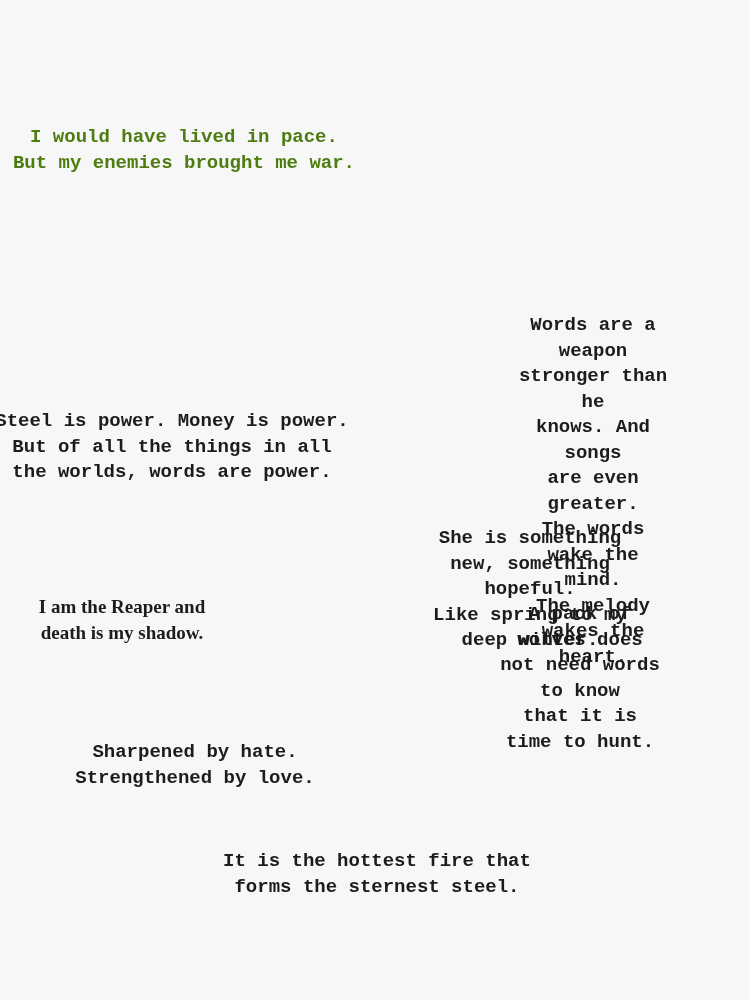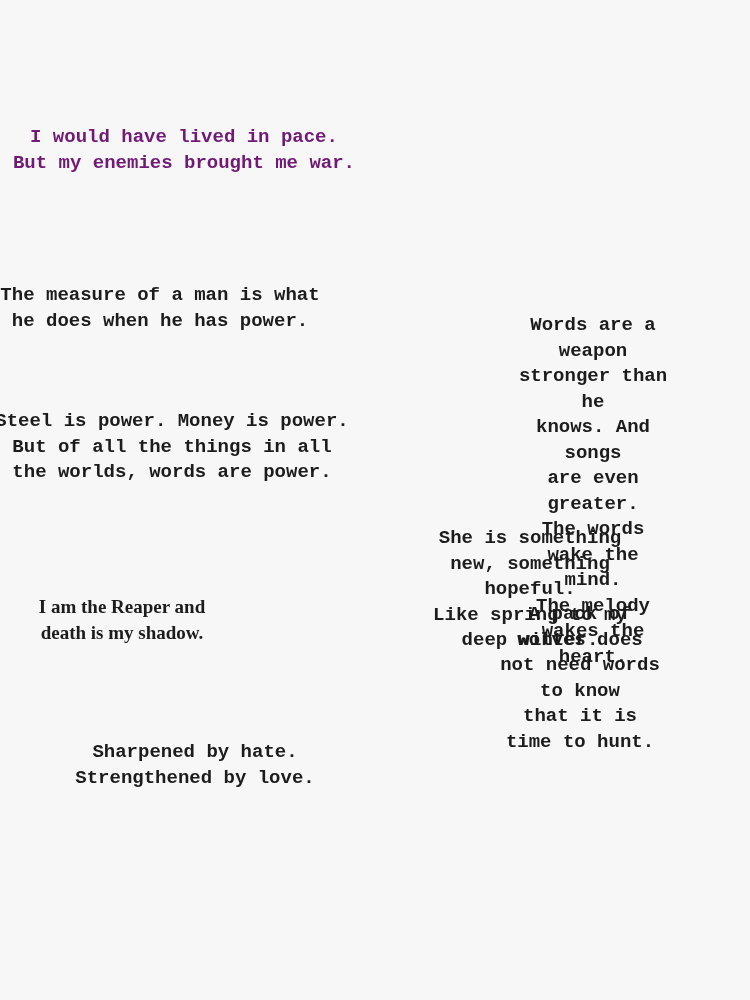--- a/index.html
+++ b/index.html
@@ -34,35 +34,34 @@
   .q6  { top: 526px; left: 530px; }
   .q7  { top: 594px; left: 122px; }
   .q8  { top: 602px; left: 580px; }
   .q9  { top: 740px; left: 195px; }
   .q10 { top: 849px; left: 377px; }
 </style>
 </head>
 <body>
 
 <div class="canvas" style="background: rgb(247, 247, 247);">
-  <div class="quote q1" style="color: #701a75;">I would have lived in pace.
+  <div class="quote q1" style="color: #4d7c0f;">I would have lived in pace.
 But my enemies brought me war.</div>
-  <div class="quote q3" style="color: rgb(28, 28, 28);">The measure of a man is what
-he does when he has power.</div>
   <div class="quote q4" style="color: rgb(28, 28, 28);">Words are a weapon
 stronger than he
 knows. And songs
 are even greater.
 The words wake the mind.
 The melody wakes the heart.</div>
   <div class="quote q5" style="color: rgb(28, 28, 28);">Steel is power. Money is power.
 But of all the things in all
 the worlds, words are power.</div>
   <div class="quote q6" style="color: rgb(28, 28, 28);">She is something new, something hopeful.
 Like spring to my deep winter.</div>
   <div class="quote q7" style="color: rgb(28, 28, 28); font-family: Liberation Serif, serif;">I am the Reaper and
 death is my shadow.</div>
   <div class="quote q8" style="color: rgb(28, 28, 28);">A pack of wolves does
 not need words to know
 that it is time to hunt.</div>
   <div class="quote q9" style="color: rgb(28, 28, 28);">Sharpened by hate.
 Strengthened by love.</div>
+  <div class="quote q10" style="color: rgb(28, 28, 28);">It is the hottest fire that forms the sternest steel.</div>
 </div>
 
 </body></html>

